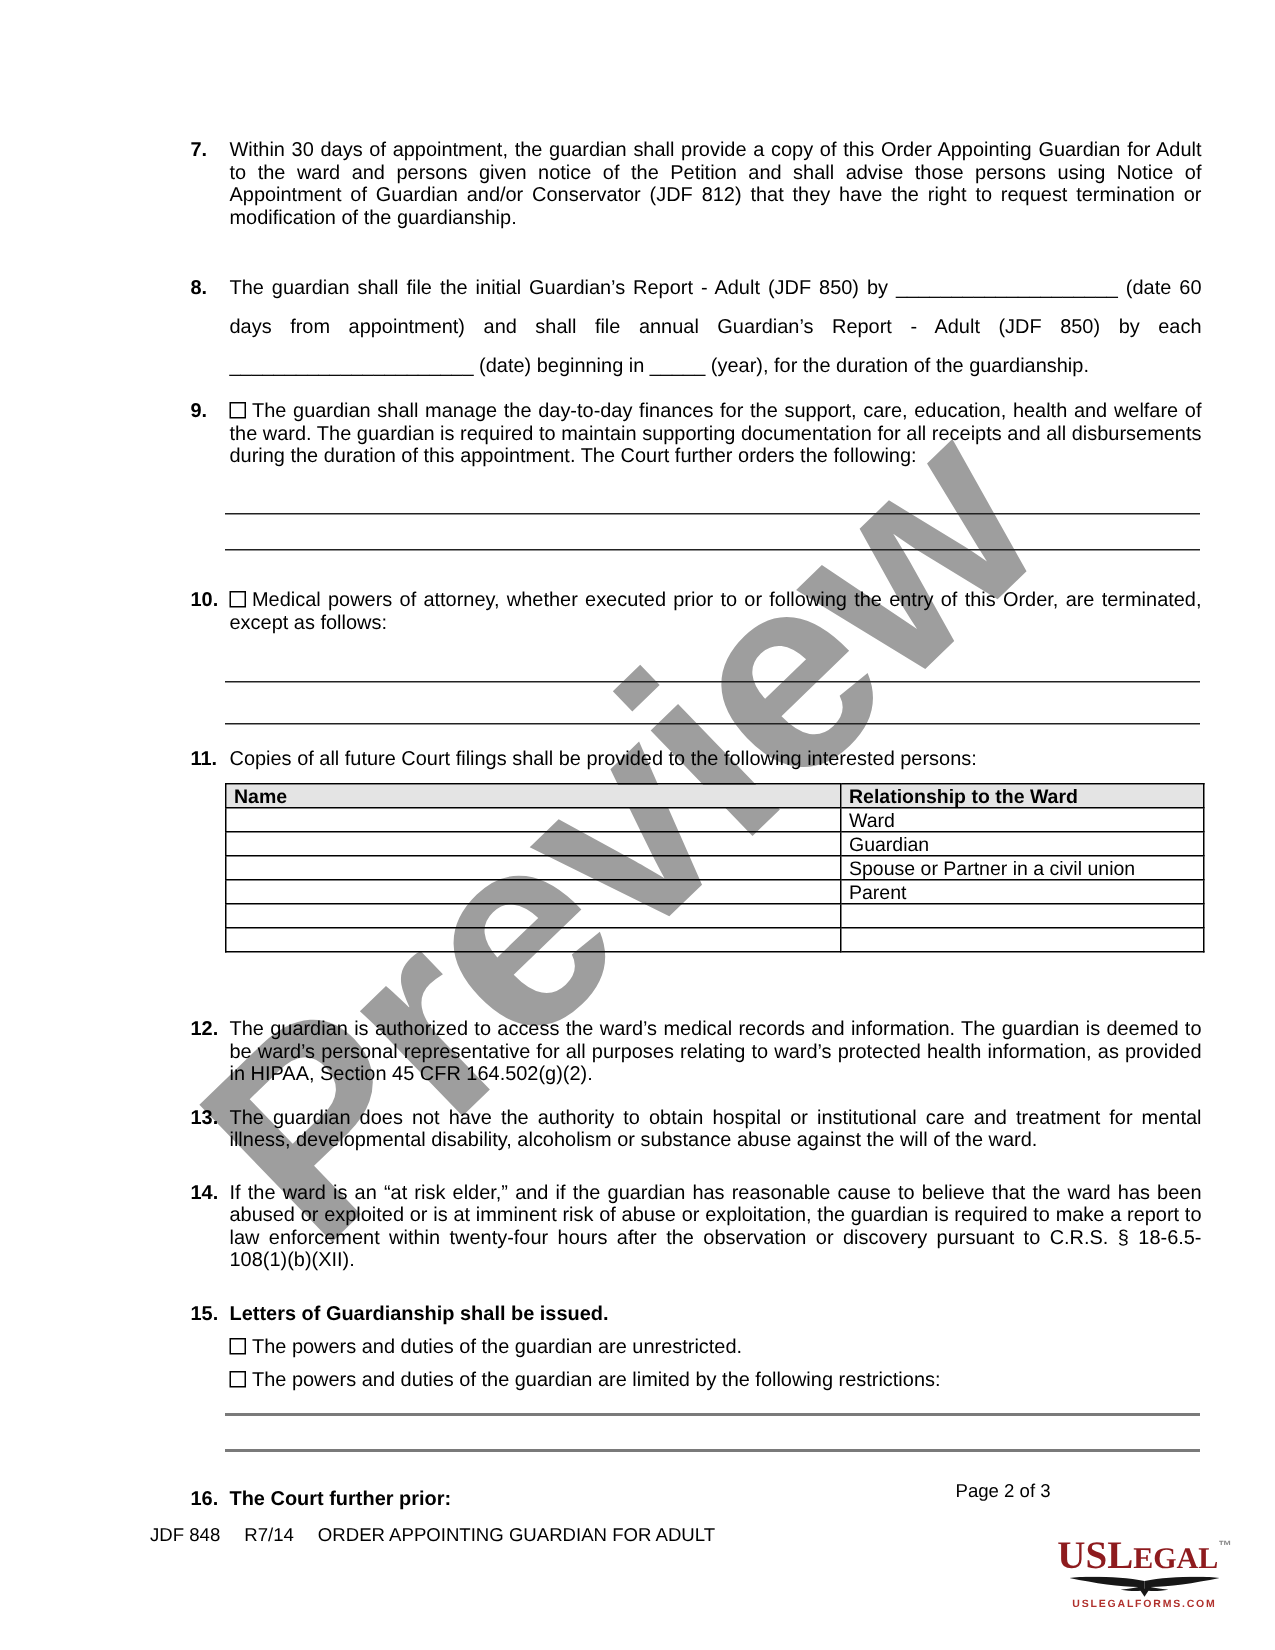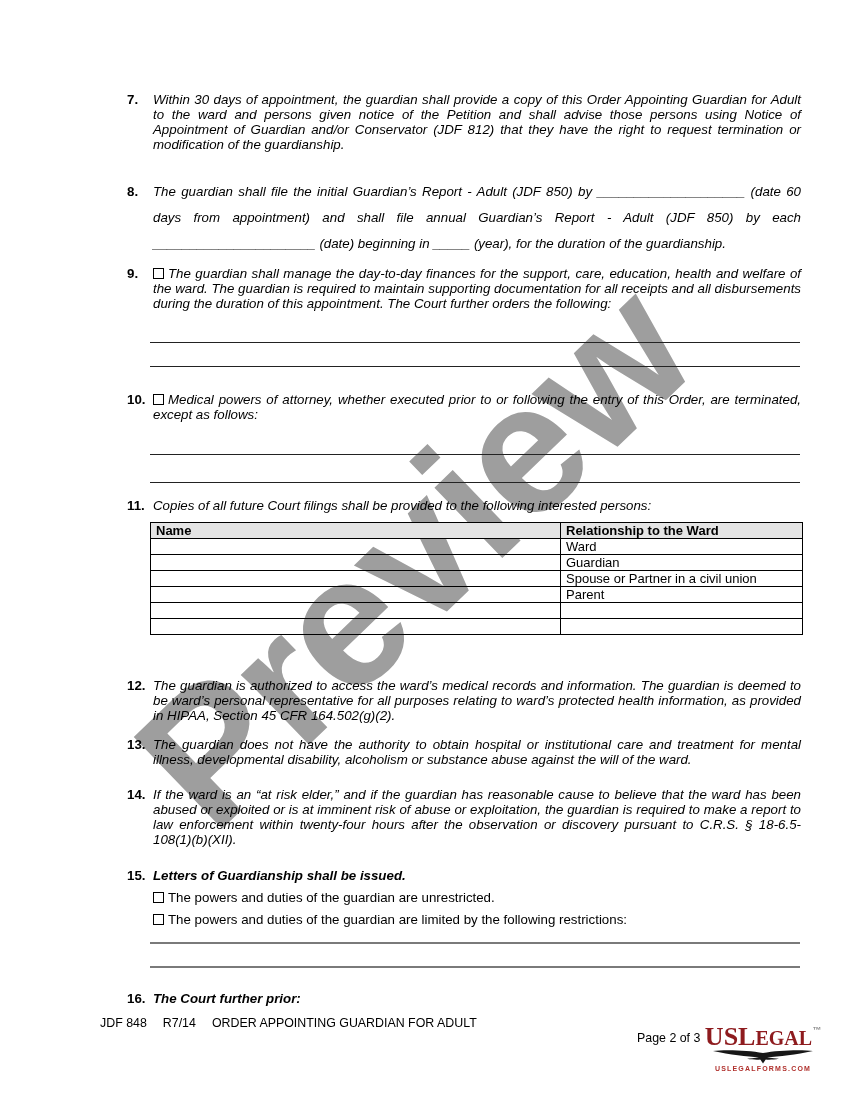--- a/index.html
+++ b/index.html
@@ -31,21 +31,21 @@
   .item {
     position:absolute;
     left:127px;
     width:674px;
     display:flex;
     font-size:13.3px;
     line-height:15px;
   }
   .num { width:26px; flex-shrink:0; font-weight:bold; }
   .body { flex:1; }
-  .body p { text-align:justify;font-style:italic; }
+  .body p { text-align:justify; }
   .spaced { line-height:26px; }
   .bold { font-weight:bold; }
   
   .cb {
     display:inline-block;
     width:11px; height:11px;
     border:1.6px solid #000;
     margin-right:4px;
     vertical-align:-1px;
     background:#fff;
@@ -82,21 +82,21 @@
   
   .option { margin-top:7px; }
   
   .footer-left {
     position:absolute; left:100px; top:1016px;
     font-size:12.4px; line-height:15px;
     z-index:1;
   }
   .footer-left .gap { display:inline-block; width:16px; }
   .page-indicator {
-    position:absolute; left:637px; top:1031px;
+    position:absolute; left:637px; top:987px;
     font-size:12.4px; z-index:1;
   }
   .logo {
     position:absolute; left:701px; top:1017px;
     width:124px; text-align:center; z-index:1;
   }
   .logo-text {
     font-family:"Liberation Serif","DejaVu Serif",serif;
     font-weight:bold;
     color:#8e1b1e;

